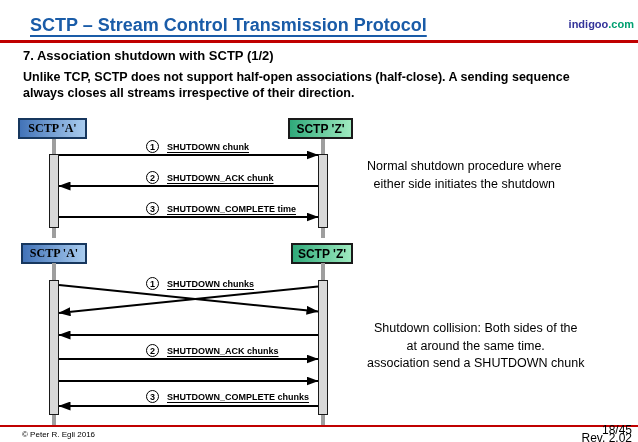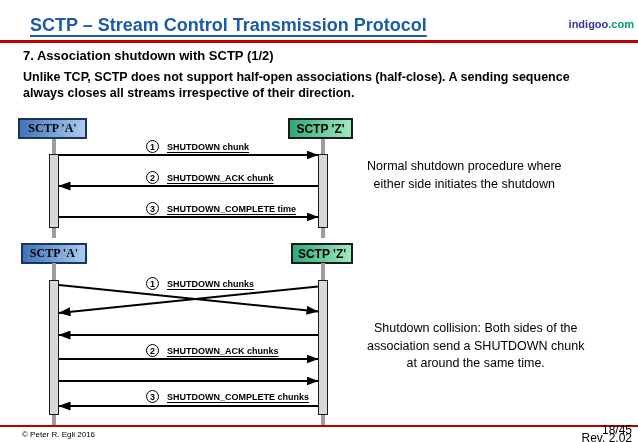--- a/index.html
+++ b/index.html
@@ -156,22 +156,22 @@
     <span class="num-circle">2</span>
     <span class="msg-text">SHUTDOWN_ACK chunks</span>
   </div>
   <div class="msg-label" style="left:146px; top:390px;">
     <span class="num-circle">3</span>
     <span class="msg-text">SHUTDOWN_COMPLETE chunks</span>
   </div>
 
   <div class="note note2">
     <div>Shutdown collision: Both sides of the</div>
+    <div>at around the same time.</div>
     <div>association send a SHUTDOWN chunk</div>
-    <div>at around the same time.</div>
   </div>
 
   <div class="rule-bottom"></div>
   <div class="foot-left">© Peter R. Egli 2016</div>
   <div class="foot-right">
     <div>18/45</div>
     <div>Rev. 2.02</div>
   </div>
 
 </div>

